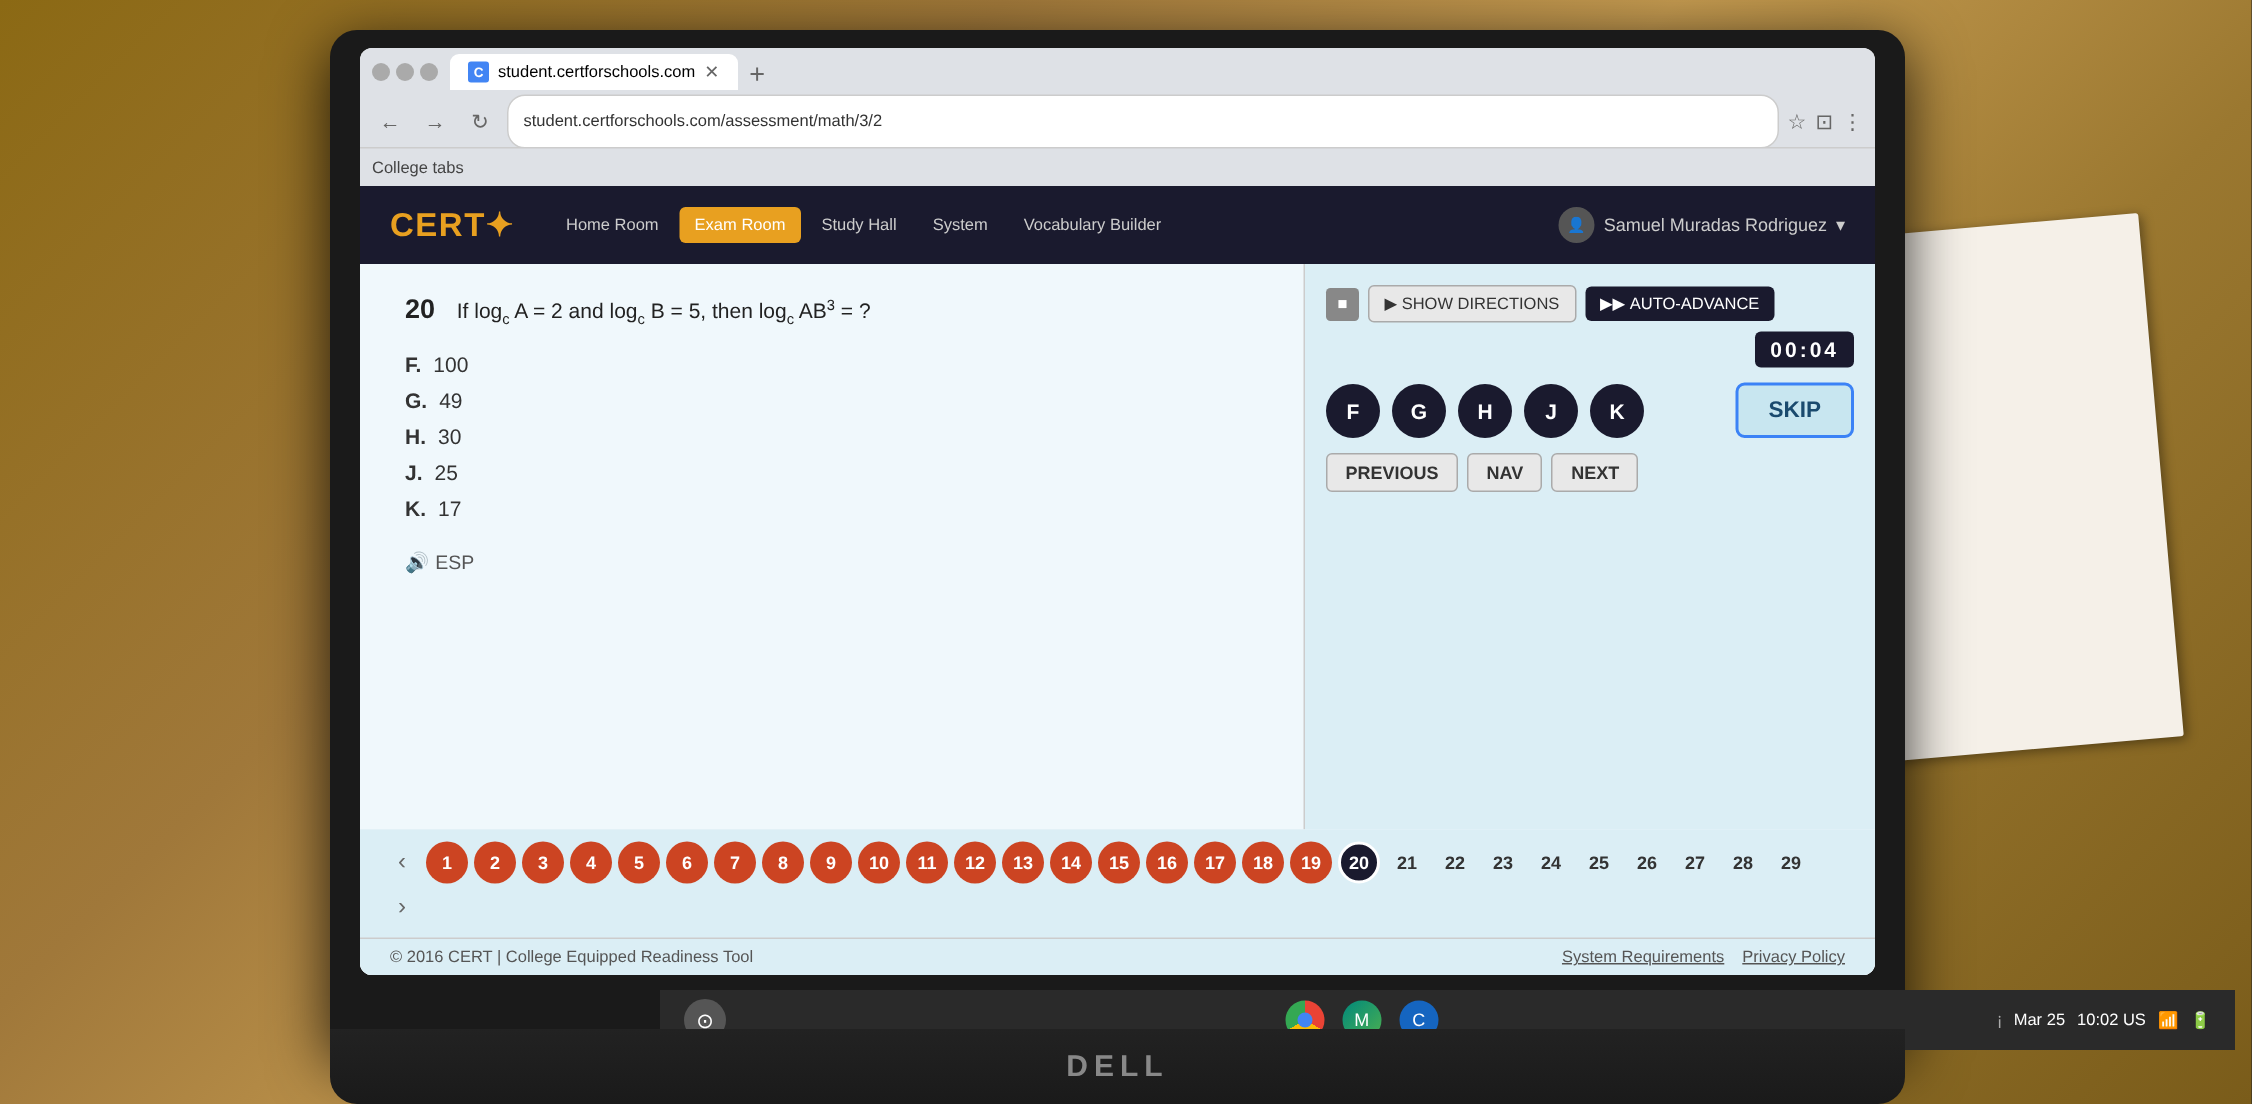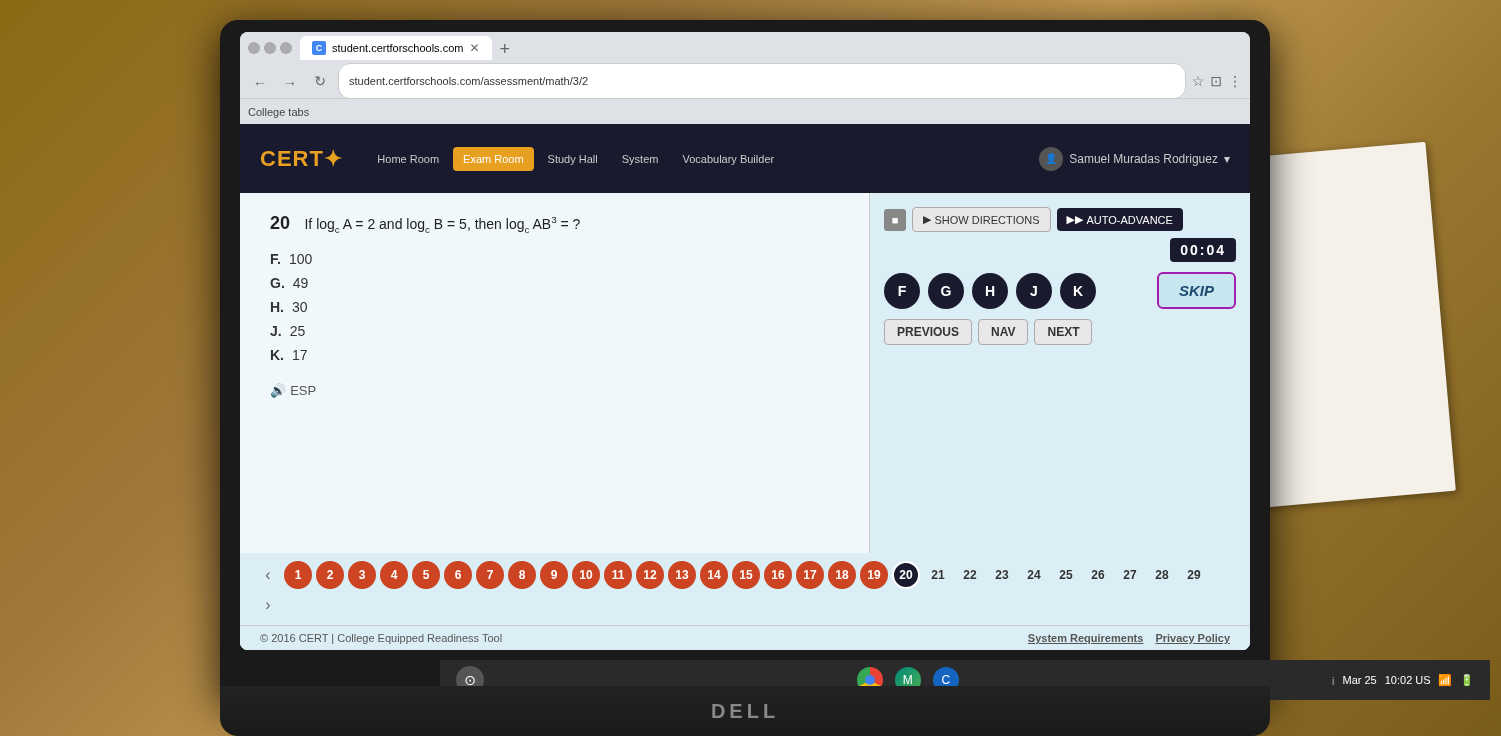--- a/index.html
+++ b/index.html
@@ -190,21 +190,21 @@
       flex: 1;
       display: flex;
       flex-direction: column;
       background: #f8f9fa;
       overflow: hidden;
     }
 
     
     .cert-header {
       background: #1a1a2e;
-      height: 69px;
+      height: 52px;
       display: flex;
       align-items: center;
       padding: 0 20px;
       flex-shrink: 0;
       gap: 24px;
     }
 
     .cert-logo {
       color: #fff;
       font-size: 22px;
@@ -370,29 +370,28 @@
       display: flex;
       align-items: center;
       justify-content: center;
       font-size: 14px;
       font-weight: bold;
       cursor: pointer;
     }
 
     .skip-btn {
       background: #c8e6f0;
-      border: 2px solid #a21caf;
+      border: 2px solid #3b82f6;
       color: #1a4a6e;
       padding: 8px 20px;
       border-radius: 6px;
       font-size: 15px;
       font-weight: bold;
       cursor: pointer;
       margin-left: auto;
-      font-style: italic;
     }
 
     .direction-btns {
       display: flex;
       gap: 6px;
       align-items: center;
     }
 
     .dir-btn {
       background: #e8e8e8;
@@ -508,21 +507,20 @@
       display: flex;
       justify-content: space-between;
       align-items: center;
       flex-shrink: 0;
       border-top: 1px solid #ccc;
     }
 
     .footer-links {
       display: flex;
       gap: 12px;
-      font-weight: bold;
     }
 
     .footer-link {
       color: #555;
       text-decoration: underline;
       cursor: pointer;
     }
 
     
     .taskbar {

